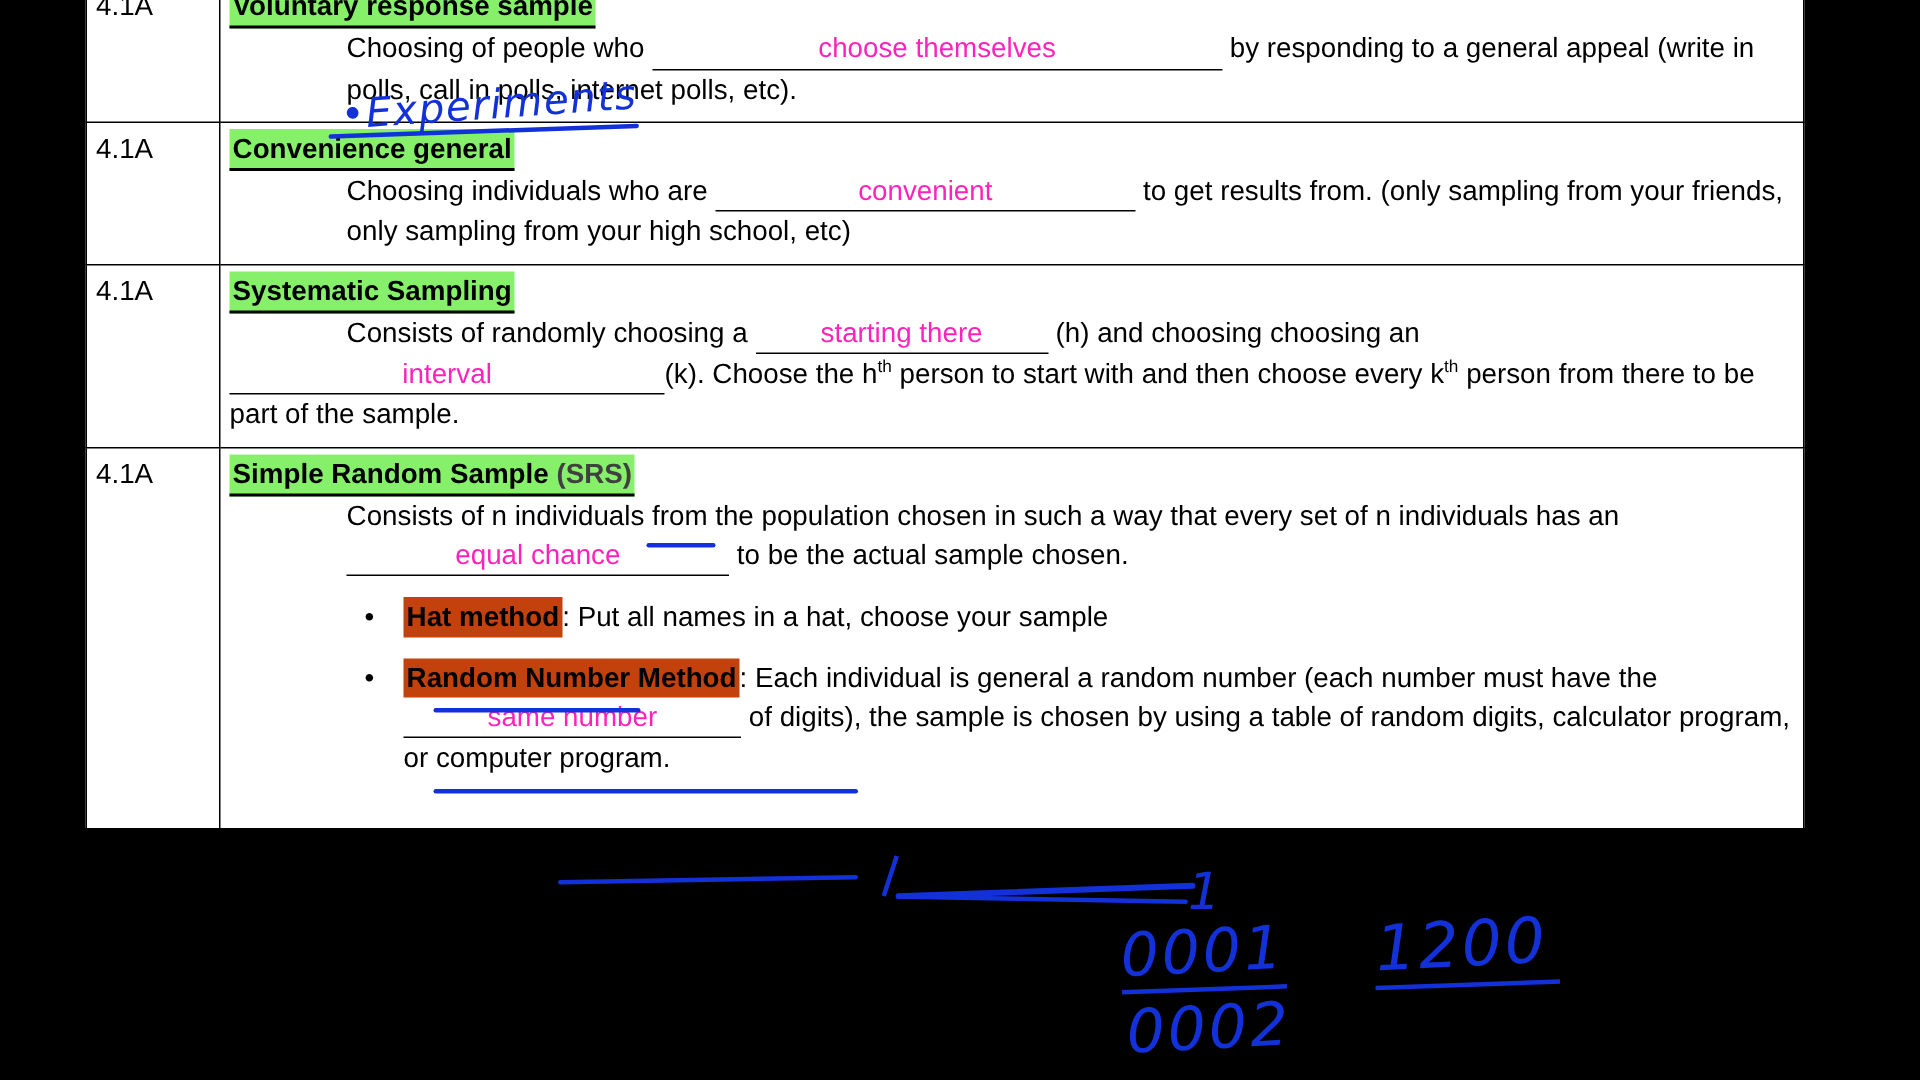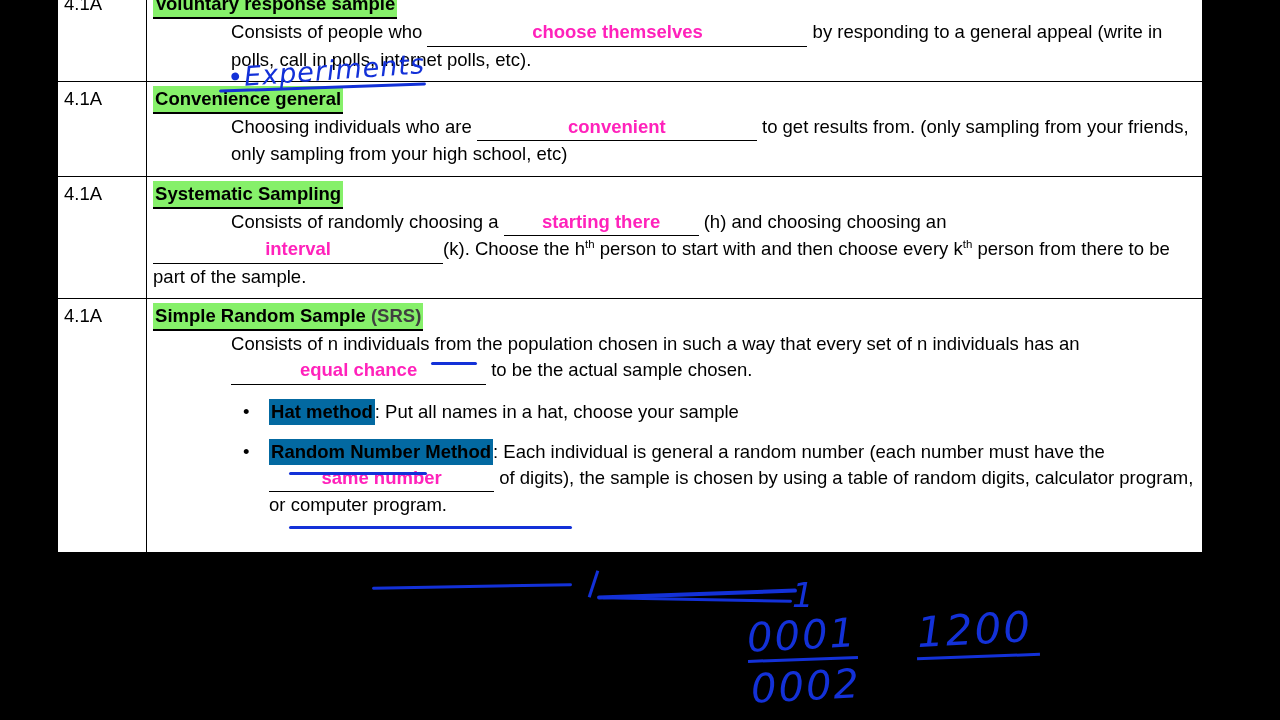--- a/index.html
+++ b/index.html
@@ -55,37 +55,37 @@
   .term {
     font-weight: bold;
     display: inline-block;
     position: relative;
   }
   .hl-green {
     background: #86f06a;
     padding: 0 2px;
   }
   .hl-pink {
-    background: #0369a1;
+    background: #c2410c;
     padding: 0 2px;
   }
   .underline-black {
     border-bottom: 2px solid #000;
   }
   .indent {
     display: block;
     margin-left: 78px;
     text-indent: 0;
   }
   .blank {
     display: inline-block;
     border-bottom: 1.5px solid #000;
     text-align: center;
     color: #ff22bb;
-    font-weight: bold;
+    font-weight: normal;
     vertical-align: baseline;
   }
   .bullet-row {
     display: block;
     margin-left: 78px;
     margin-top: 14px;
     position: relative;
     padding-left: 38px;
   }
   .bullet-row .dot {
@@ -199,21 +199,21 @@
         </colgroup>
       <tbody>
 
         <tr>
           <td class="col-code">
             <span>4.1A</span>
           </td>
           <td class="col-body row-top-body">
             <span class="term hl-green underline-black">Voluntary response sample</span>
             <span class="indent">
-              <span>Consists of people who </span><span class="blank" style="width:380px">choose themselves</span><span> by responding to a general appeal (write in polls, call in polls, internet polls, etc).</span>
+              <span>Choosing of people who </span><span class="blank" style="width:380px">choose themselves</span><span> by responding to a general appeal (write in polls, call in polls, internet polls, etc).</span>
             </span>
           </td>
         </tr>
 
         <tr>
           <td class="col-code">
             <span>4.1A</span>
           </td>
           <td class="col-body">
             <span class="term hl-green underline-black">Convenience general</span>

